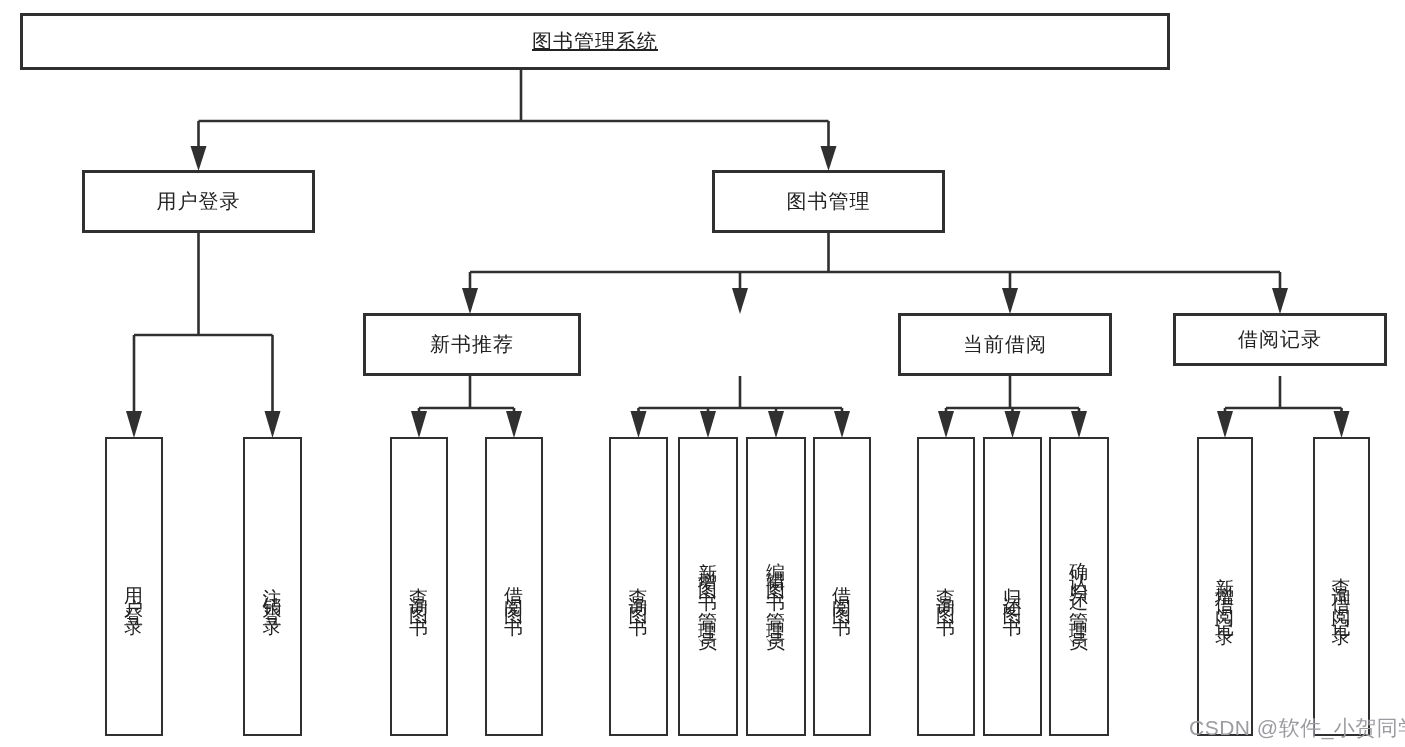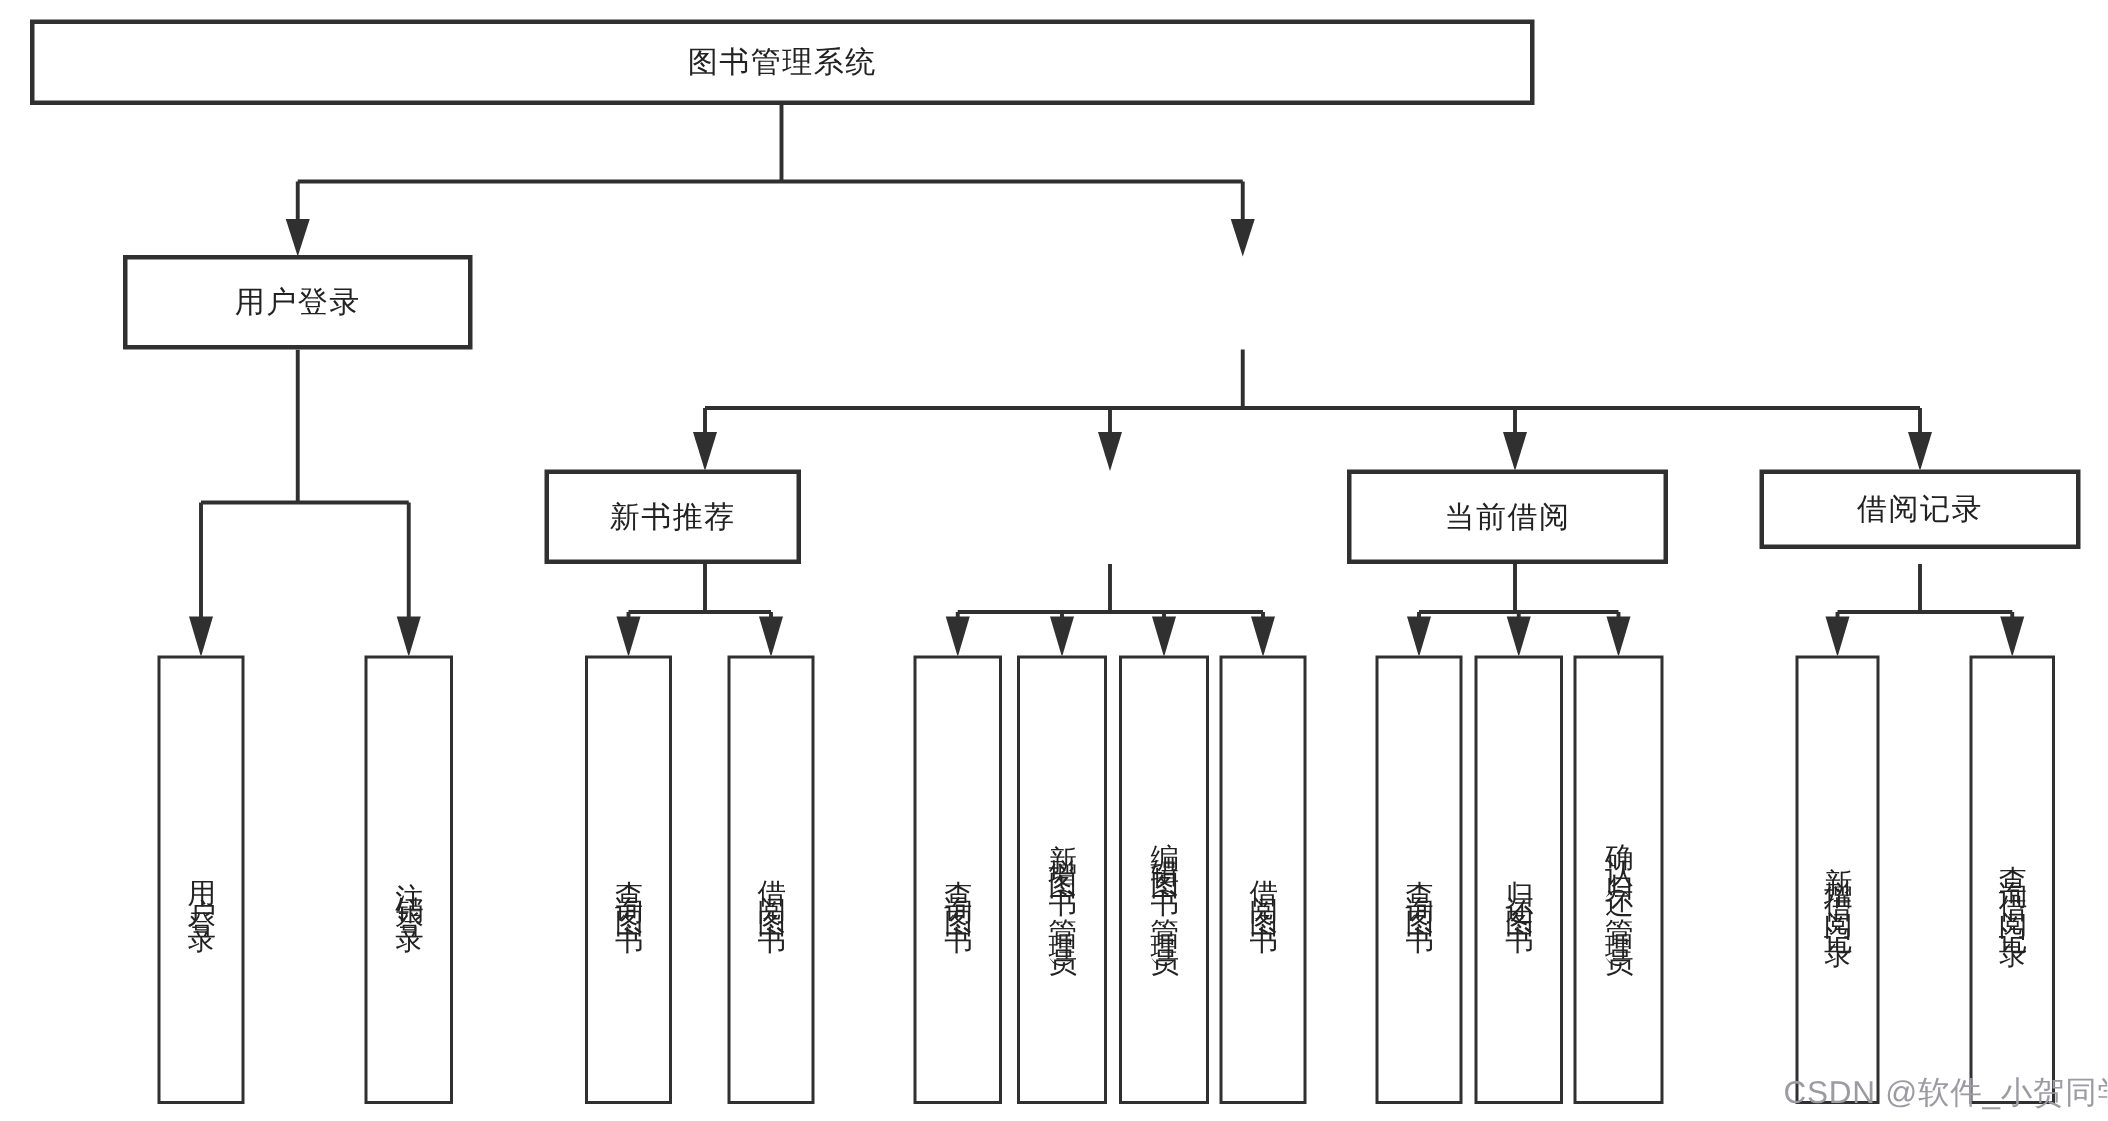--- a/index.html
+++ b/index.html
@@ -100,29 +100,32 @@
       <polygon points="1071,411 1087,411 1079,438" fill="#303030" stroke="none"></polygon>
     </g>
 
     <g stroke="#303030" stroke-width="2.6" fill="none">
       <path d="M1280,376 V408 M1225,408 H1341.5 M1225,408 V413 M1341.5,408 V413"></path>
       <polygon points="1217,411 1233,411 1225,438" fill="#303030" stroke="none"></polygon>
       <polygon points="1333.5,411 1349.5,411 1341.5,438" fill="#303030" stroke="none"></polygon>
     </g>
   </svg>
 
-  <div class="box hbox" style="left:20px; top:13px; width:1003px; height:57px;">
+  <div class="box hbox" style="left:20px; top:13px; width:1150px; height:57px;text-decoration:underline;">
     <span class="lbl">图书管理系统</span>
   </div>
 
   <div class="box hbox" style="left:82px; top:170px; width:233px; height:63px;">
     <span class="lbl">用户登录</span>
   </div>
+  <div class="box hbox" style="left:712px; top:170px; width:233px; height:63px;">
+    <span class="lbl">图书管理</span>
+  </div>
 
-  <div class="box hbox" style="left:363px; top:313px; width:171px; height:63px;">
+  <div class="box hbox" style="left:363px; top:313px; width:218px; height:63px;">
     <span class="lbl">新书推荐</span>
   </div>
   <div class="box hbox" style="left:898px; top:313px; width:214px; height:63px;">
     <span class="lbl">当前借阅</span>
   </div>
   <div class="box hbox" style="left:1173px; top:313px; width:214px; height:53px;">
     <span class="lbl">借阅记录</span>
   </div>
 
   <div class="box leaf" style="left:105px; top:437px; width:58px; height:299px;">

